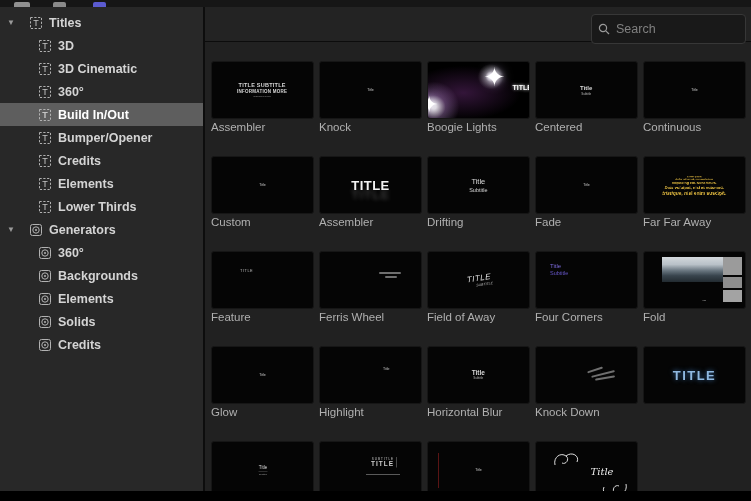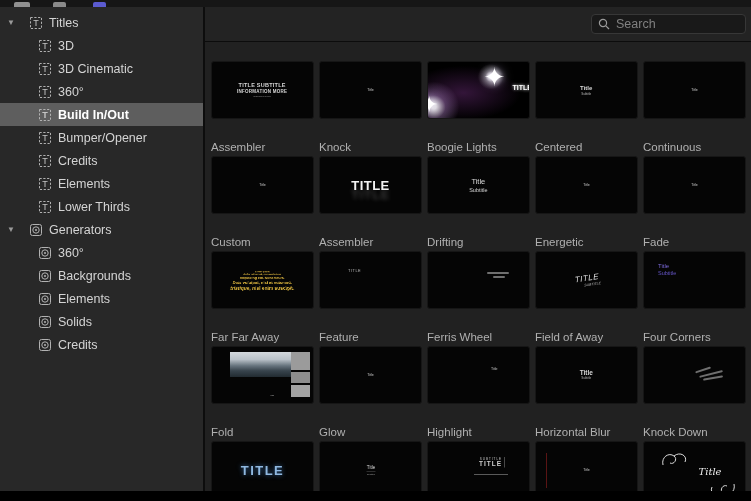--- a/index.html
+++ b/index.html
@@ -14,38 +14,38 @@
   
   #sidebar{position:absolute;left:0;top:7px;width:203px;bottom:0;background:#282828;}
   #sidebar-list{padding-top:4px;}
   .srow{height:23px;display:flex;align-items:center;color:#d4d4d4;font-size:12.5px;cursor:default;}
   .srow.group{padding-left:7px;}
   .srow.child{padding-left:37px;}
   .srow.selected{background:#5e5e5e;color:#ffffff;font-weight:700;}
   .disclosure{width:12px;font-size:8px;color:#9a9a9a;display:inline-block;text-align:left;}
   .srow.group .sicon{margin-left:9px;}
   .sicon{width:15px;height:15px;flex:0 0 15px;display:inline-flex;align-items:center;justify-content:center;}
-  .slabel{margin-left:6px;white-space:nowrap;}
+  .slabel{margin-left:6px;white-space:nowrap;font-weight:bold;}
   
   #rightpanel{position:absolute;left:205px;top:7px;right:0;bottom:0;background:#212121;}
   #divider{position:absolute;left:203px;top:7px;width:2px;bottom:0;background:#0d0d0d;}
   #browser-header{position:absolute;left:0;top:0;right:0;height:34px;background:#232323;border-bottom:1px solid #0c0c0c;}
-  #searchbox{position:absolute;right:5px;top:7px;width:155px;height:20px;background:#191919;
+  #searchbox{position:absolute;right:5px;top:7px;width:155px;height:30px;background:#191919;
     border:1px solid #373737;border-radius:4px;display:flex;align-items:center;padding:0 6px;box-sizing:border-box;gap:4px;}
   #searchbox input{flex:1;background:transparent;border:none;outline:none;color:#dddddd;font-size:12.5px;
     font-family:"Liberation Sans",sans-serif;min-width:0;}
   #searchbox input::placeholder{color:#808080;}
   
   #grid{position:absolute;left:0;top:35px;right:0;bottom:0;overflow:hidden;
     padding:19px 0 0 6px;display:grid;grid-template-columns:repeat(5,103px);
     grid-auto-rows:75px;column-gap:5px;row-gap:20px;}
   .cell{width:103px;}
   .thumb{position:relative;width:103px;height:58px;background:#050505;border:1px solid #161616;
     border-radius:3px;box-sizing:border-box;overflow:hidden;display:flex;align-items:center;justify-content:center;}
-  .tlabel{margin-top:22px;font-size:11.5px;color:#b0b0b0;white-space:nowrap;overflow:hidden;}
+  .tlabel{margin-top:2px;font-size:11.5px;color:#b0b0b0;white-space:nowrap;overflow:hidden;}
   
   .sc{transform:scale(.5);transform-origin:center;display:flex;flex-direction:column;align-items:center;line-height:1.25;color:#d8d8d8;text-align:center;white-space:nowrap;}
   .tt{font-size:7px;color:#c9c9c9;}
   .abs{position:absolute;}
   
   .v-dramatic span{font-size:13px;font-weight:800;color:#f2f2f2;letter-spacing:.5px;
     text-shadow:0 9px 4px rgba(255,255,255,.22);}
   .v-bigblue span{font-size:13px;font-weight:700;color:#8fb8e0;letter-spacing:1.5px;text-shadow:0 0 5px #3a6ea8;}
   .v-boogie{background:
     radial-gradient(circle at 62% 26%, rgba(255,255,255,.95) 2%, rgba(255,255,255,.30) 7%, transparent 17%),
@@ -311,28 +311,20 @@
           </span>
         </div>
         <div class="tlabel">Drifting</div>
       </div>
       <div class="cell">
         <div class="thumb v-tiny">
           <span class="sc">
             <span class="tt">Title</span>
           </span>
         </div>
-        <div class="tlabel">Energetic</div>
-      </div>
-      <div class="cell">
-        <div class="thumb v-tiny">
-          <span class="sc">
-            <span class="tt">Title</span>
-          </span>
-        </div>
         <div class="tlabel">Fade</div>
       </div>
       <div class="cell">
         <div class="thumb v-farfaraway">
           <span class="sc">
       <span class="ffl1">Lorem ipsum</span>
             <span class="ffl2">dolor sit amet, consectetuer</span>
             <span class="ffl3">adipiscing elit. Nunc fleura.</span>
       <span class="ffl4">Duis volutpat, nisl at euismod.</span>
             <span class="ffl5">tristique, nisl enim suscipit.</span>

